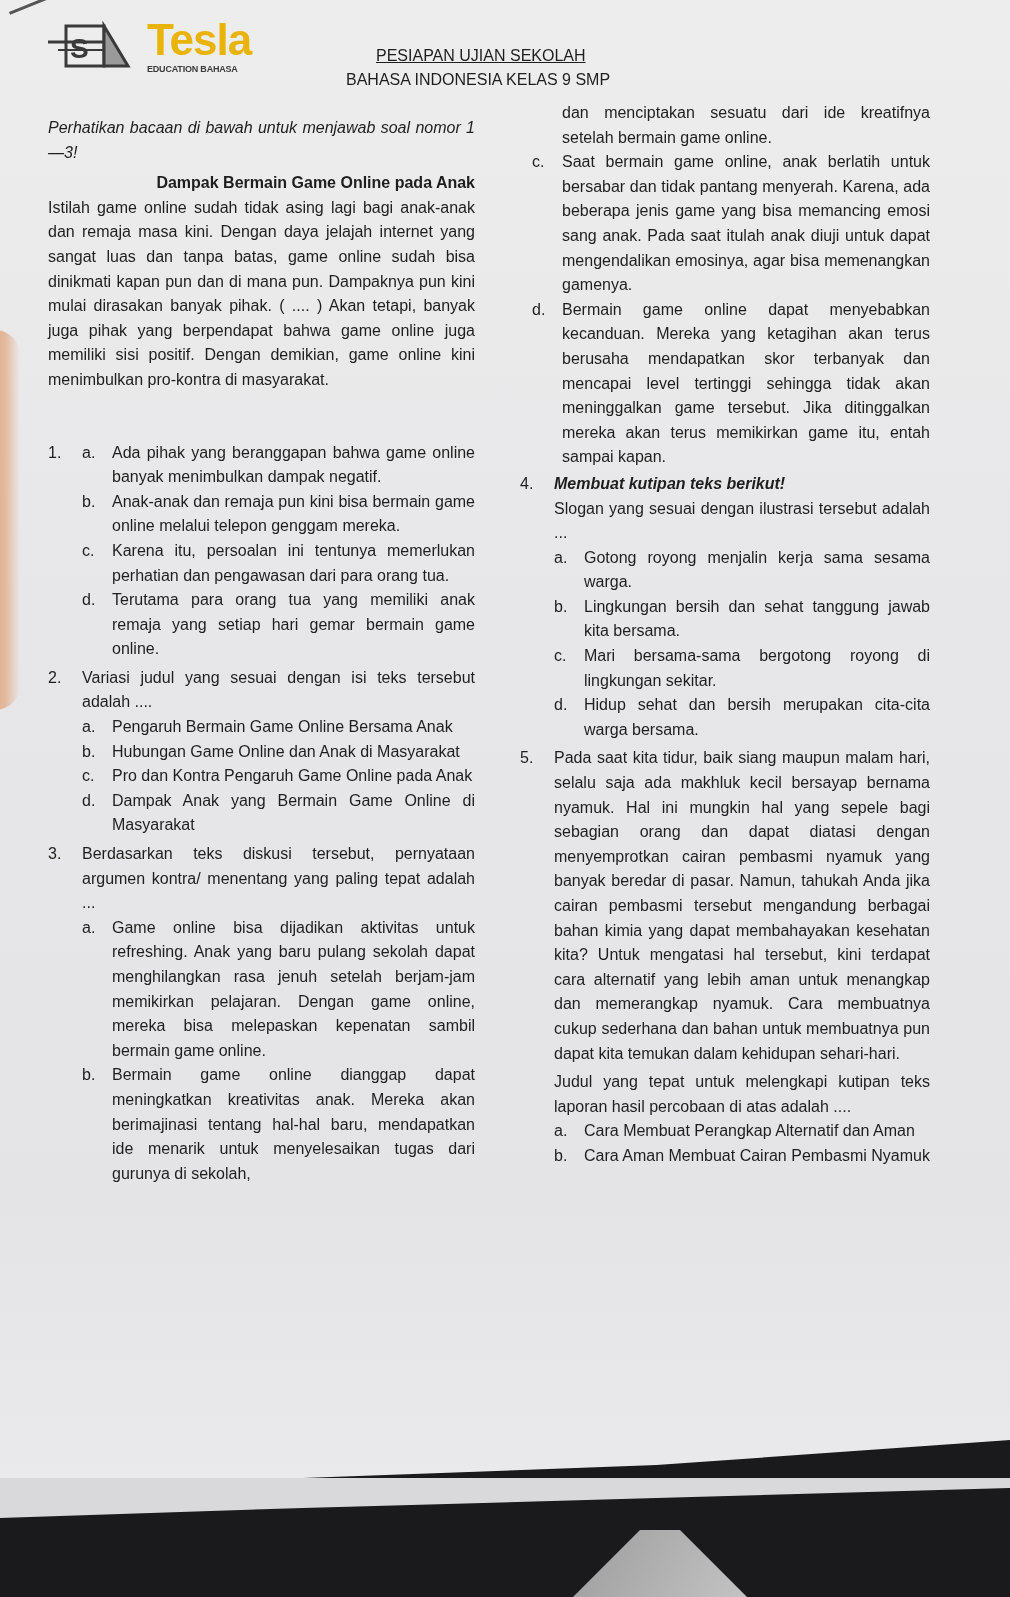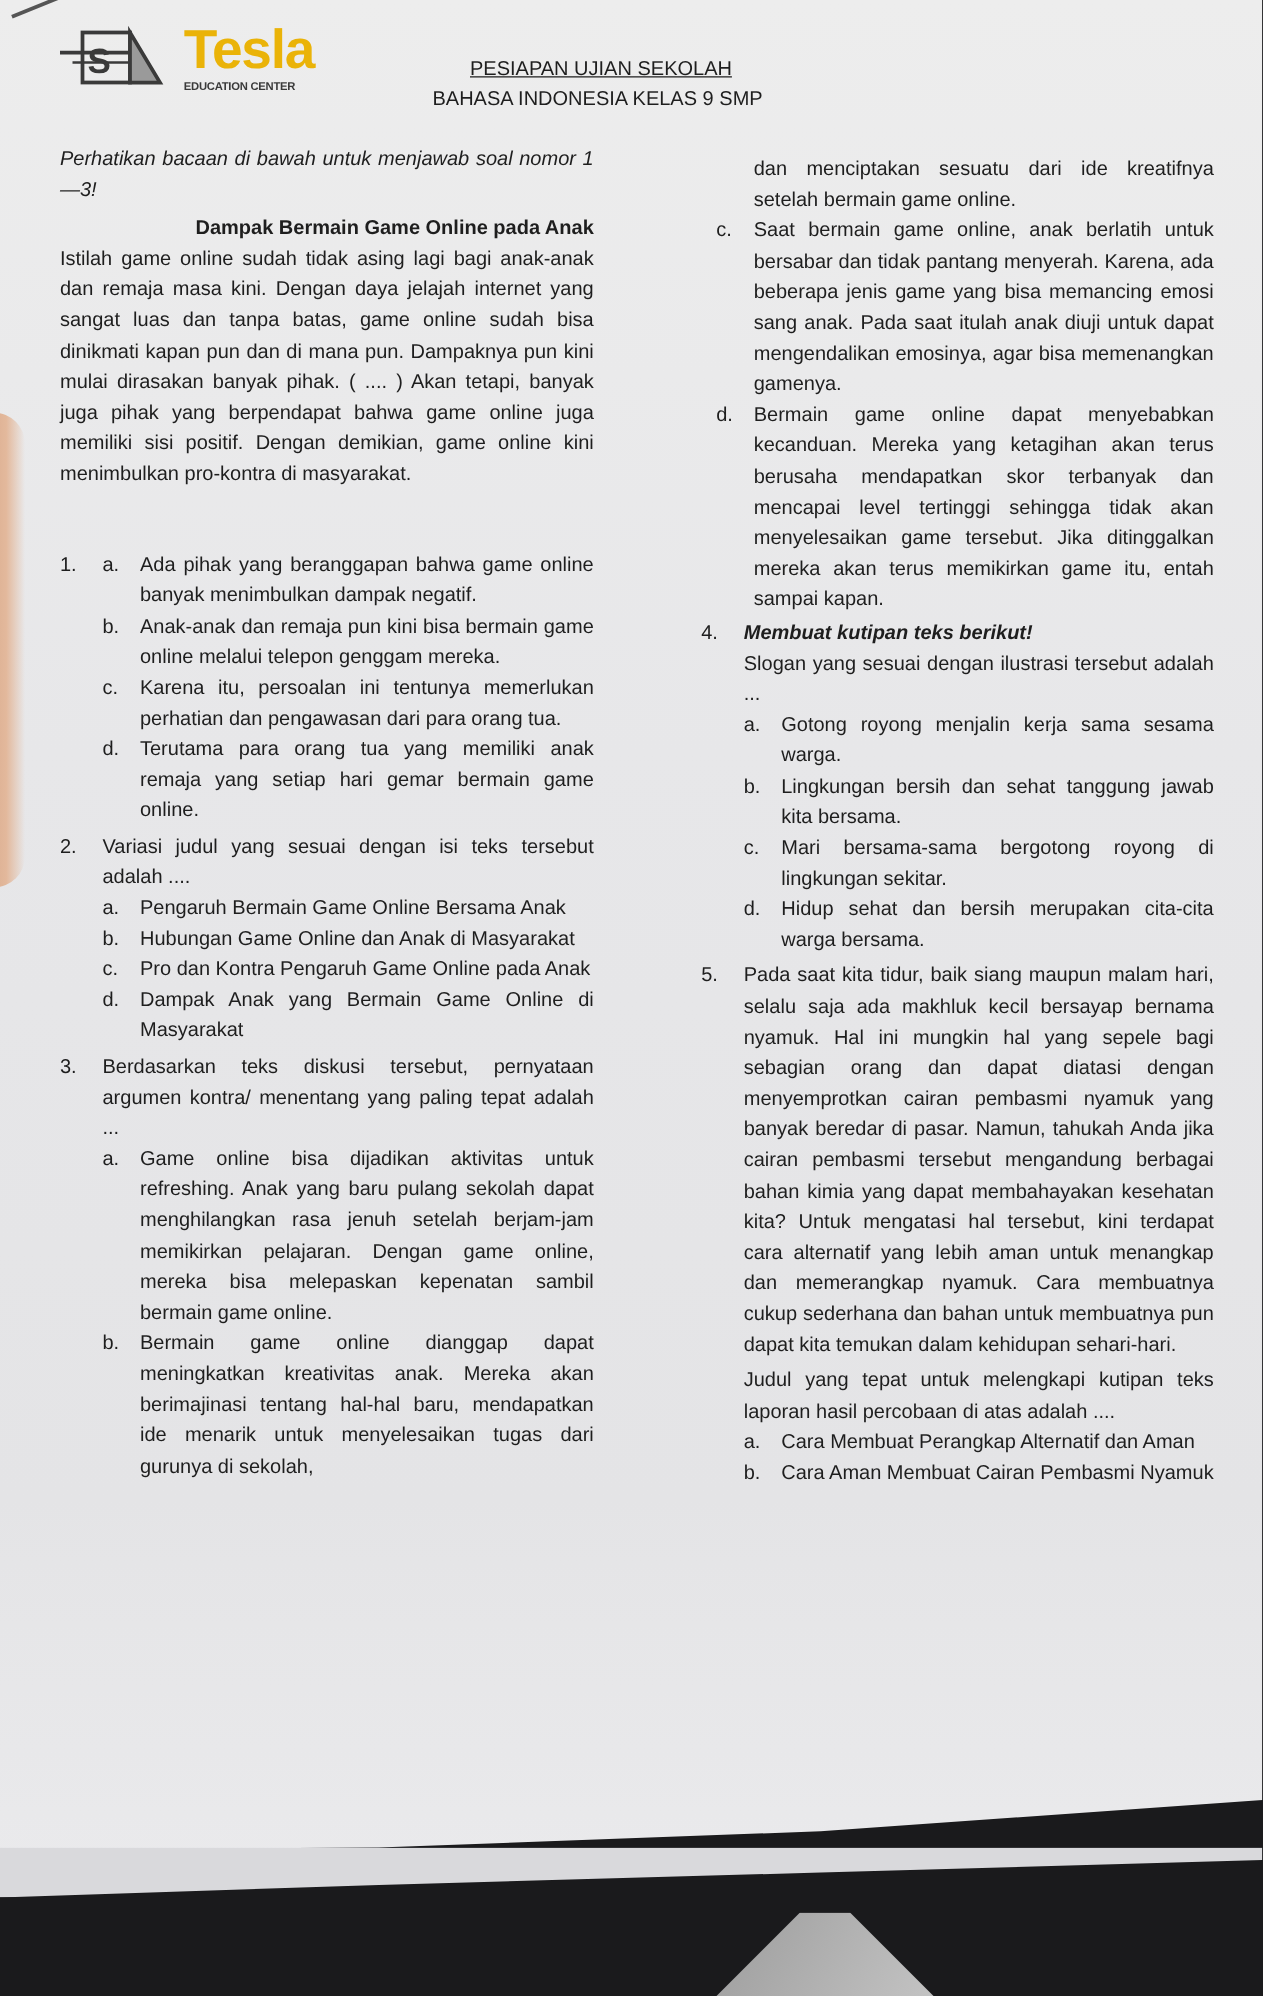--- a/index.html
+++ b/index.html
@@ -40,21 +40,21 @@
     .logo-mark { width: 95px; height: 50px; position: relative; }
     .logo-text { margin-left: 4px; }
     .logo-name { font-size: 44px; font-weight: bold; color: #eab308; line-height: 40px; letter-spacing: -1px; }
     .logo-sub { font-size: 9px; font-weight: bold; color: #3a3a3a; margin-top: 4px; letter-spacing: -0.2px; }
     .header-titles { position: absolute; left: 346px; top: 44px; font-size: 16px; color: #1e1e1e; }
     .header-titles div { line-height: 24px; }
     .header-titles .t1 { padding-left: 30px; text-decoration: underline; }
 
     .col { position: absolute; font-size: 16px; line-height: 24.6px; }
     .col-left { left: 48px; top: 116px; width: 427px; }
-    .col-right { left: 520px; top: 124px; width: 410px; margin-left: 41px; }
+    .col-right { left: 520px; top: 101px; width: 410px; }
     p, .line { text-align: justify; }
     .intro { font-style: italic; }
     .passage-title { font-weight: bold; text-align: right; padding-left: 40px; }
     .q { display: flex; margin-top: 22px; }
     .q-num { width: 34px; flex: none; }
     .q-body { flex: 1; }
     .opt { display: flex; }
     .opt-letter { width: 30px; flex: none; }
     .opt-text { flex: 1; text-align: justify; }
     .cont { padding-left: 30px; text-align: justify; }
@@ -78,21 +78,21 @@
     <svg width="95" height="50" viewBox="0 0 95 50">
       <rect x="18" y="6" width="38" height="40" fill="none" stroke="#3a3a3a" stroke-width="3"></rect>
       <polygon points="56,6 80,46 56,46" fill="#9a9a9a" stroke="#3a3a3a" stroke-width="3"></polygon>
       <line x1="0" y1="22" x2="56" y2="22" stroke="#3a3a3a" stroke-width="3"></line>
       <line x1="10" y1="30" x2="56" y2="30" stroke="#3a3a3a" stroke-width="2"></line>
       <text x="22" y="38" font-family="Liberation Sans, sans-serif" font-size="28" font-weight="bold" fill="#3a3a3a">S</text>
     </svg>
   </div>
   <div class="logo-text">
     <div class="logo-name">Tesla</div>
-    <div class="logo-sub">EDUCATION CENTER</div>
+    <div class="logo-sub">EDUCATION BAHASA</div>
   </div>
 </div>
 <div class="header-titles">
   <div class="t1">PESIAPAN UJIAN SEKOLAH</div>
   <div>BAHASA INDONESIA KELAS 9 SMP</div>
 </div>
 
 <div class="col col-left">
   <p class="intro">Perhatikan bacaan di bawah untuk menjawab soal nomor 1—3!</p>
   <p class="passage-title" style="margin-top:6px">Dampak Bermain Game Online pada Anak</p>
@@ -160,21 +160,21 @@
 </div>
 
 <div class="col col-right">
   <p class="cont" style="padding-left:42px">dan menciptakan sesuatu dari ide kreatifnya setelah bermain game online.</p>
   <div class="opt" style="padding-left:12px">
       <span class="opt-letter">c.</span>
       <span class="opt-text">Saat bermain game online, anak berlatih untuk bersabar dan tidak pantang menyerah. Karena, ada beberapa jenis game yang bisa memancing emosi sang anak. Pada saat itulah anak diuji untuk dapat mengendalikan emosinya, agar bisa memenangkan gamenya.</span>
     </div>
   <div class="opt" style="padding-left:12px">
       <span class="opt-letter">d.</span>
-      <span class="opt-text">Bermain game online dapat menyebabkan kecanduan. Mereka yang ketagihan akan terus berusaha mendapatkan skor terbanyak dan mencapai level tertinggi sehingga tidak akan menyelesaikan game tersebut. Jika ditinggalkan mereka akan terus memikirkan game itu, entah sampai kapan.</span>
+      <span class="opt-text">Bermain game online dapat menyebabkan kecanduan. Mereka yang ketagihan akan terus berusaha mendapatkan skor terbanyak dan mencapai level tertinggi sehingga tidak akan meninggalkan game tersebut. Jika ditinggalkan mereka akan terus memikirkan game itu, entah sampai kapan.</span>
     </div>
 
   <div class="q" style="margin-top:2px">
     <div class="q-num">4.</div>
     <div class="q-body">
       <p class="q4-title" style="font-weight:600">Membuat kutipan teks berikut!</p>
       <p>Slogan yang sesuai dengan ilustrasi tersebut adalah ...</p>
       <div class="opt">
           <span class="opt-letter">a.</span>
           <span class="opt-text">Gotong royong menjalin kerja sama sesama warga.</span>

